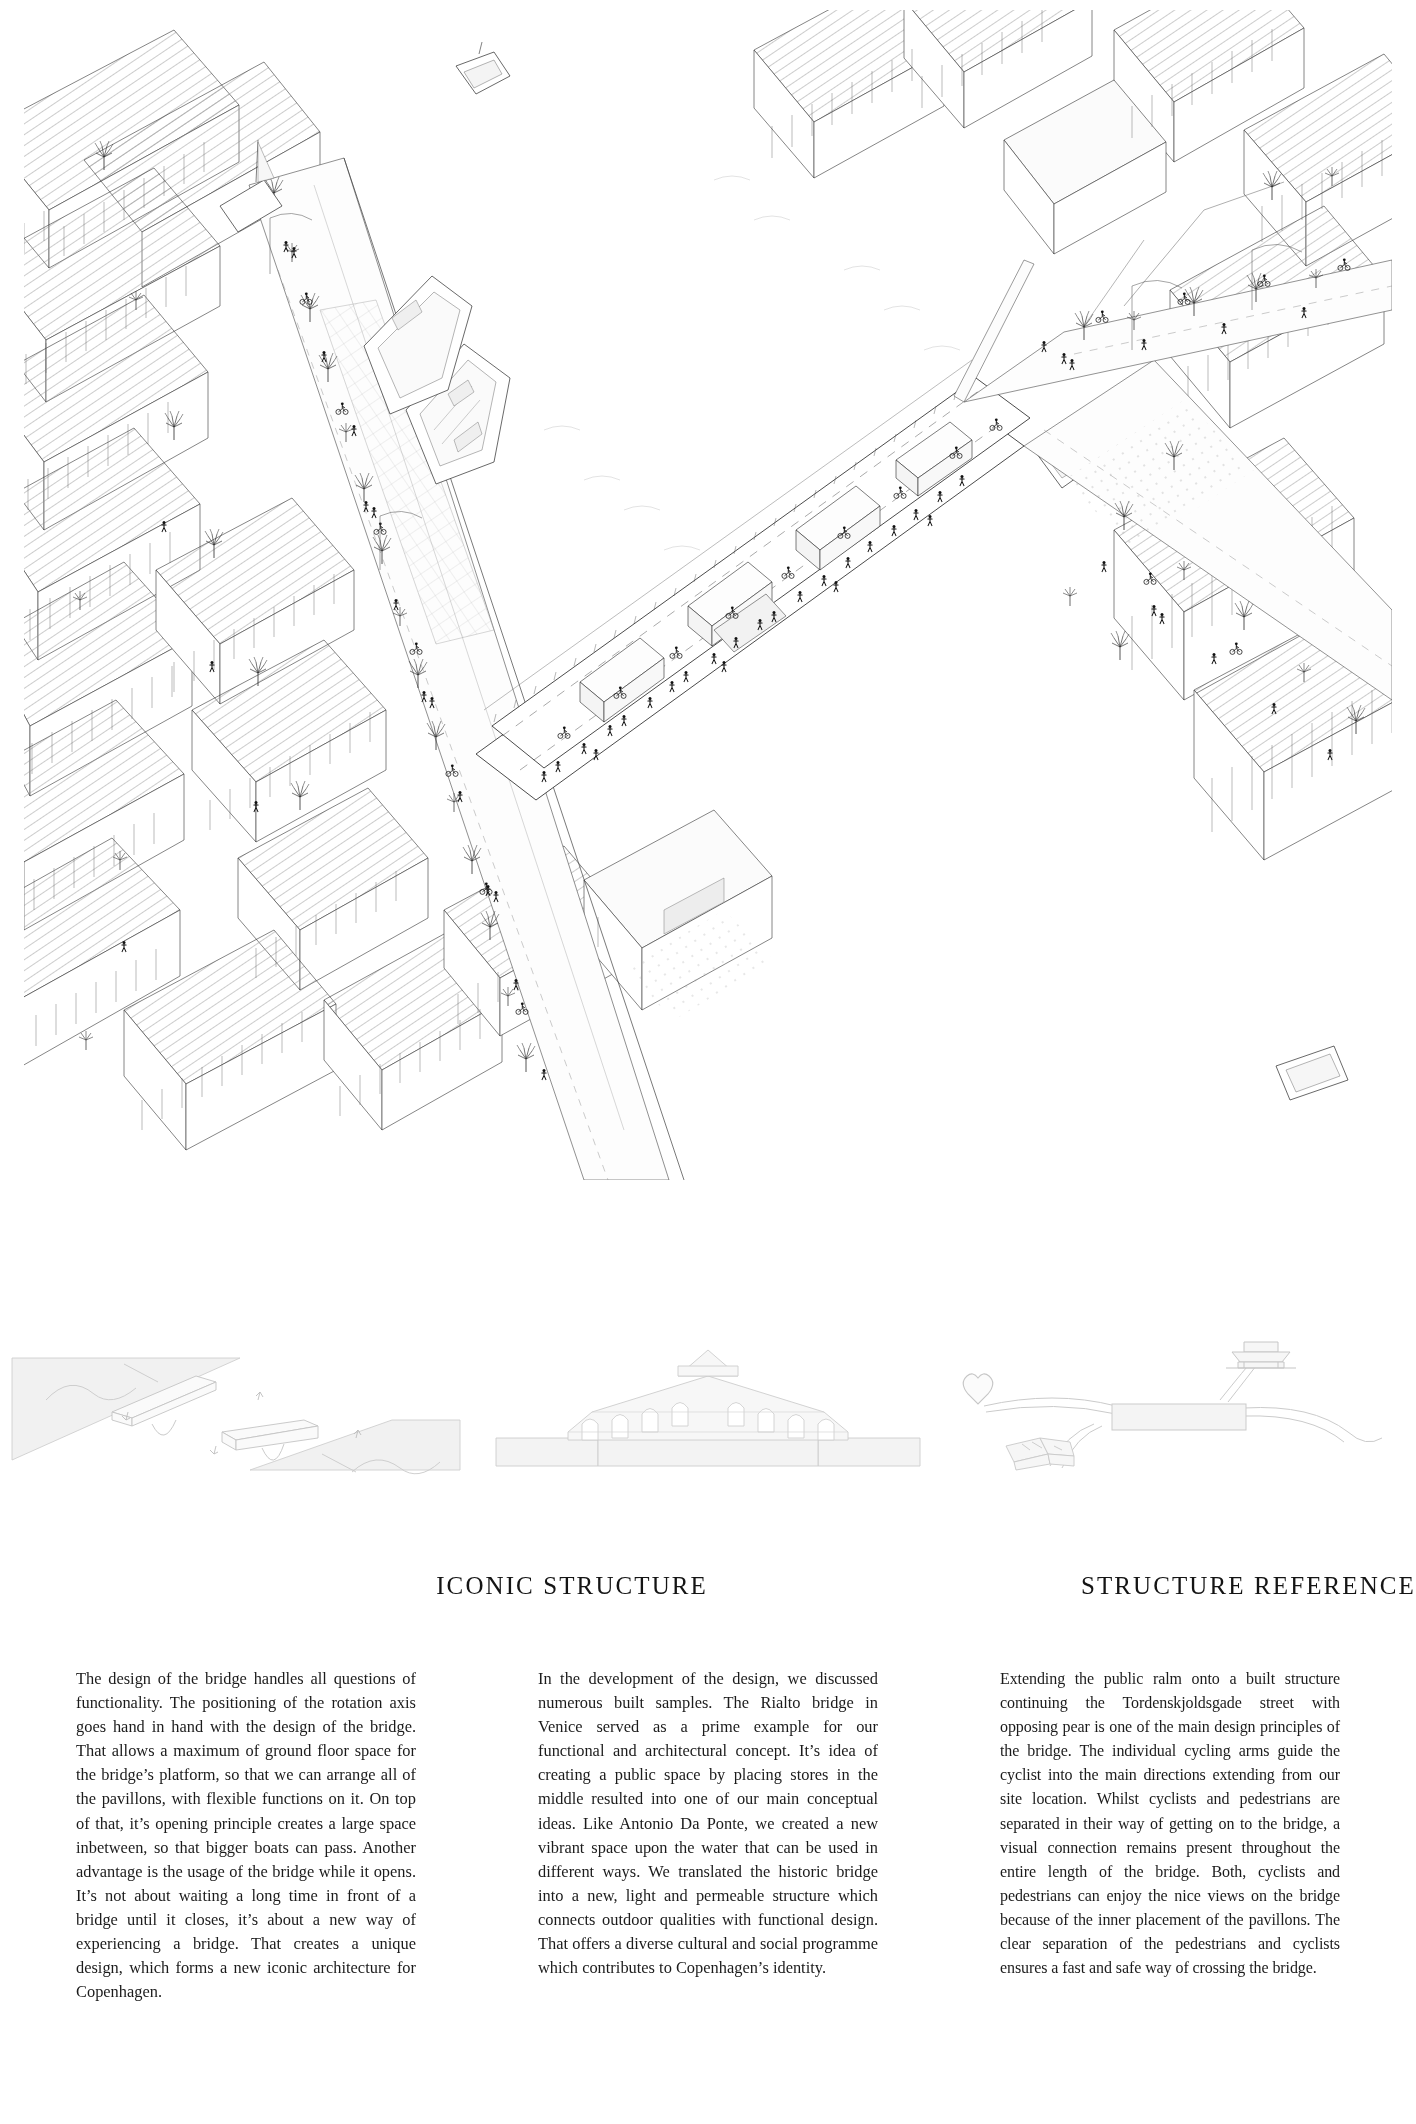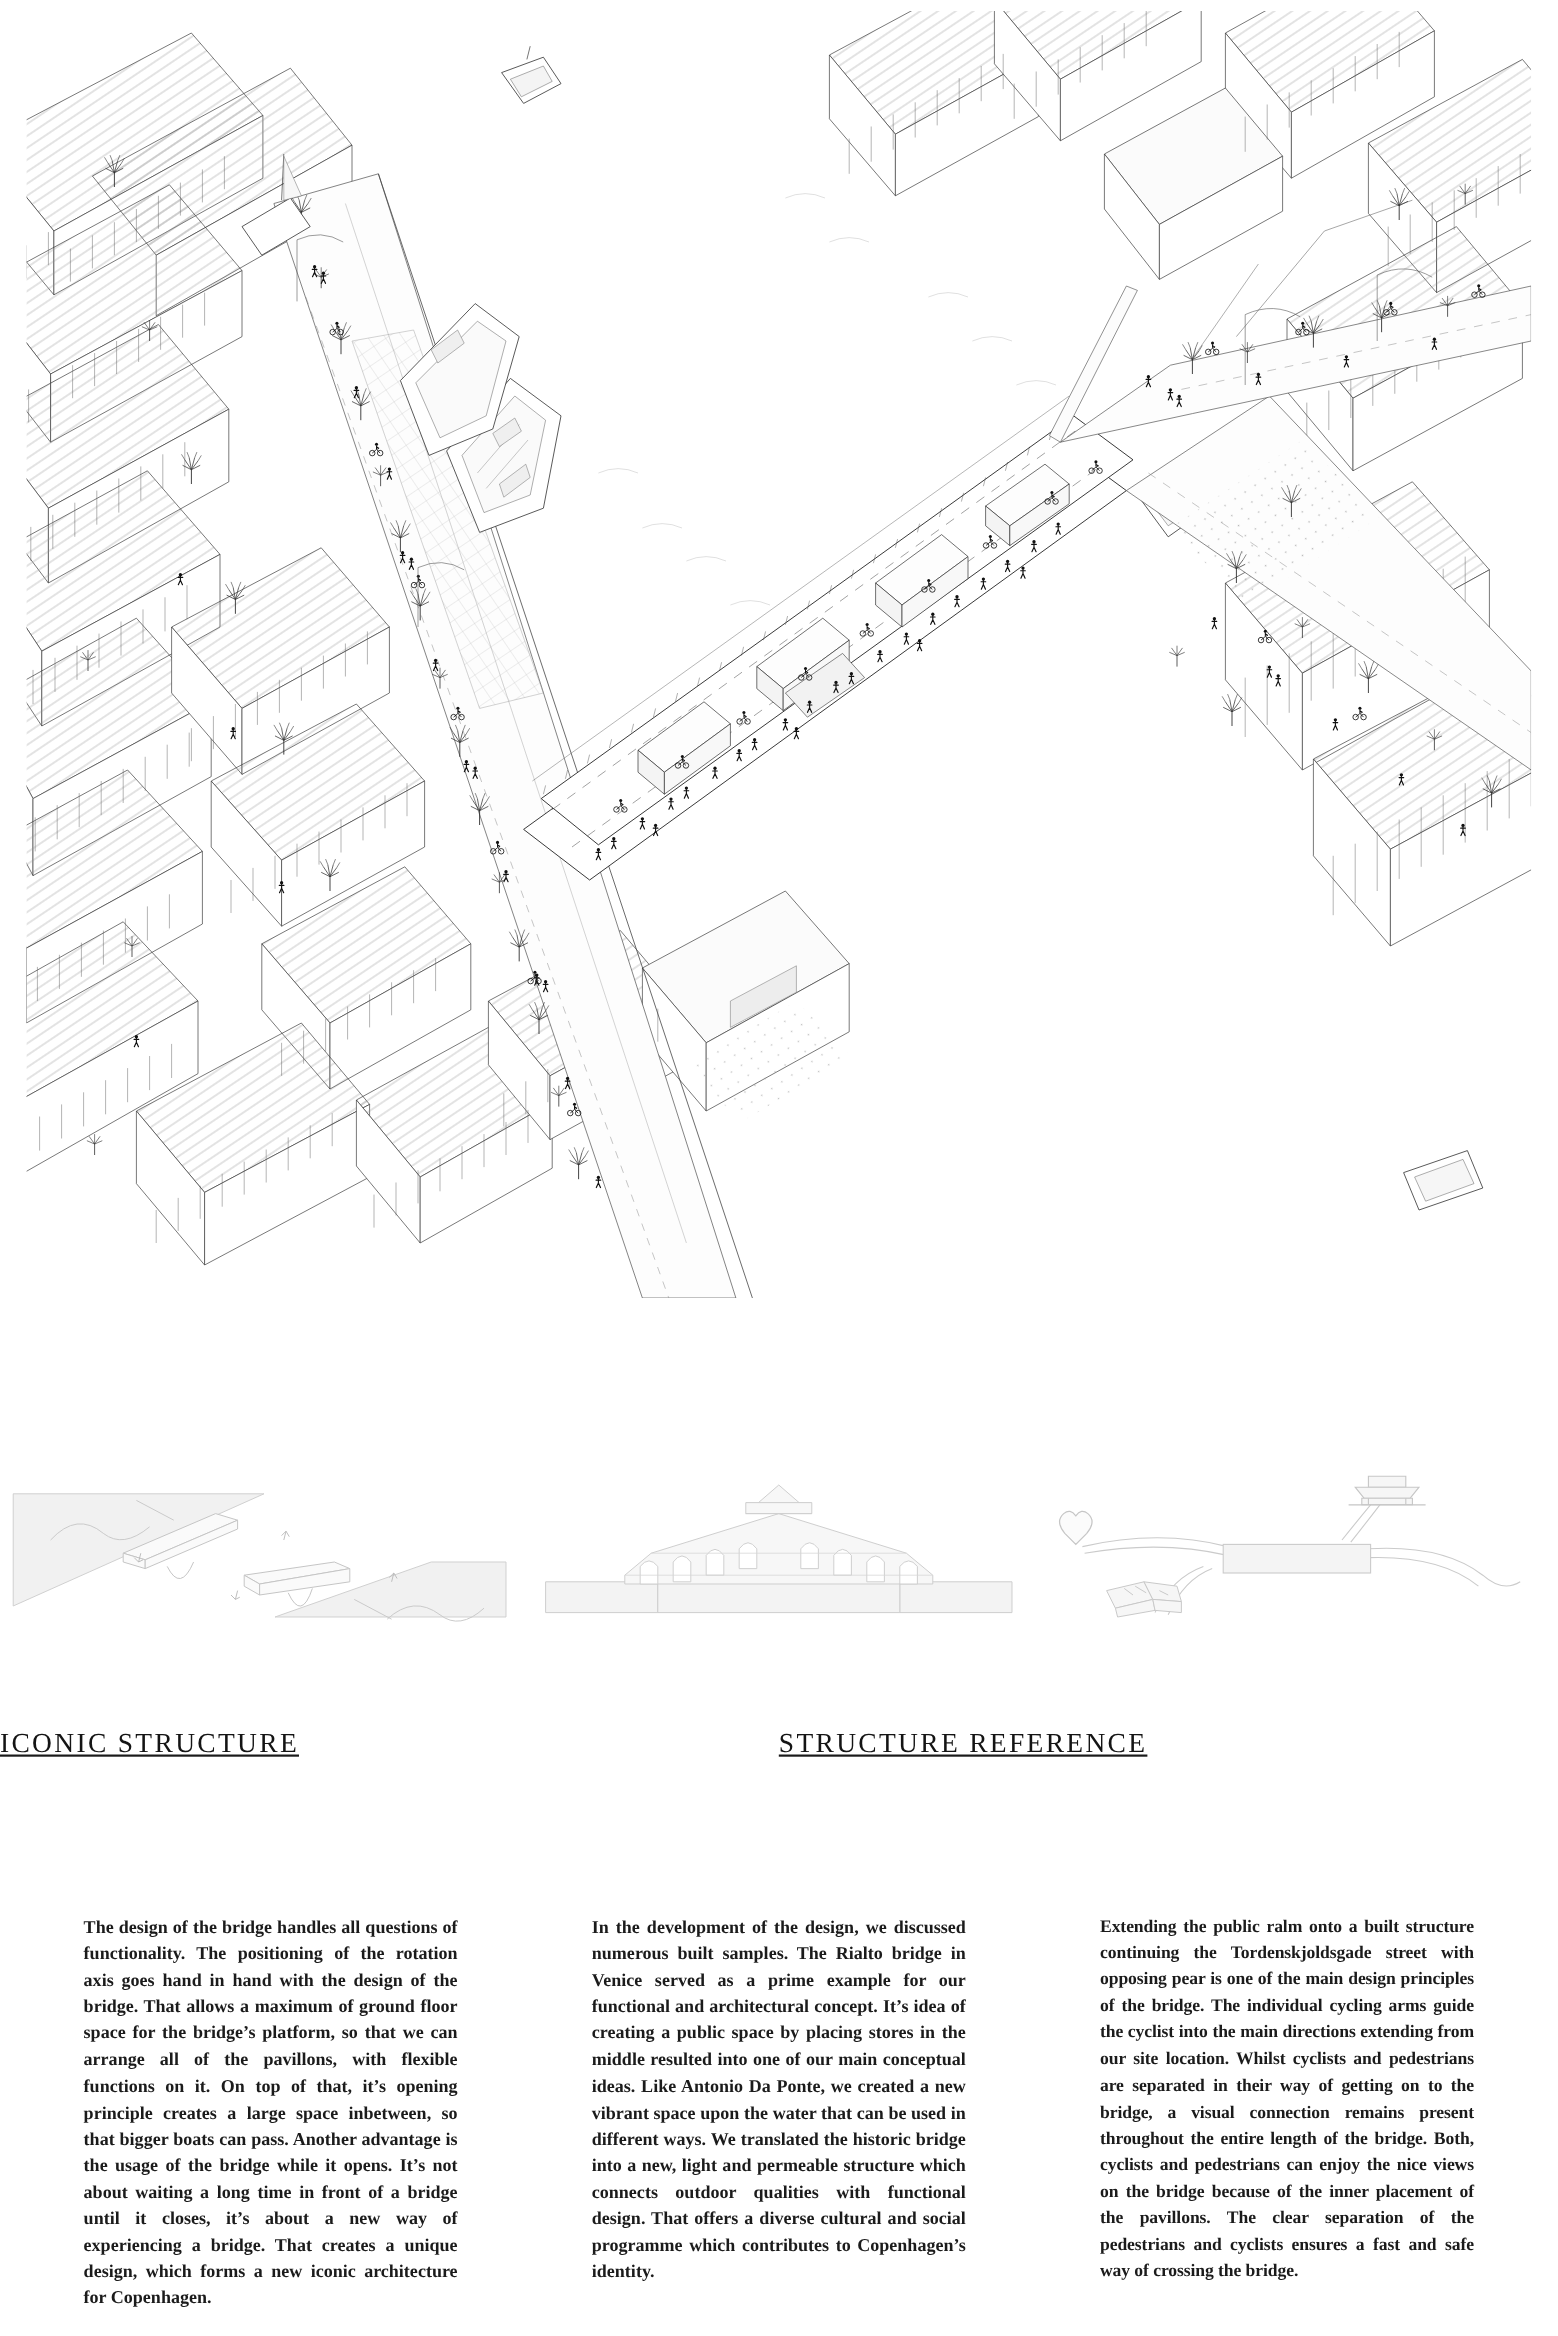--- a/index.html
+++ b/index.html
@@ -34,38 +34,37 @@
     height: 160px;
   }
   .diagram-cell svg { display: block; width: 100%; height: 100%; }
 
   
   .headings {
     position: absolute; left: 0; top: 1572px;
     width: 1416px;
     display: flex;
   }
-  .heading-cell { flex: 1 1 33.333%; text-align: left; text-decoration: underline; }
+  .heading-cell { flex: 1 1 33.333%; text-align: right; }
   .heading-cell h2 {
     font-family: "Liberation Serif", "DejaVu Serif", serif;
     font-weight: 400;
     font-size: 25px;
     letter-spacing: 2.1px;
     color: #141414;
     white-space: nowrap;
   }
 
   
   .columns {
-    position: absolute; left: 0; top: 1740px;
+    position: absolute; left: 0; top: 1667px;
     width: 1416px;
     display: flex;
     justify-content: space-between;
     padding: 0 76px;
-    font-weight: bold;
   }
   .col {
     width: 340px;
   }
   .col p {
     font-family: "Liberation Serif", "DejaVu Serif", serif;
     font-size: 16.4px;
     line-height: 24.1px;
     text-align: justify;
     text-justify: inter-word;

